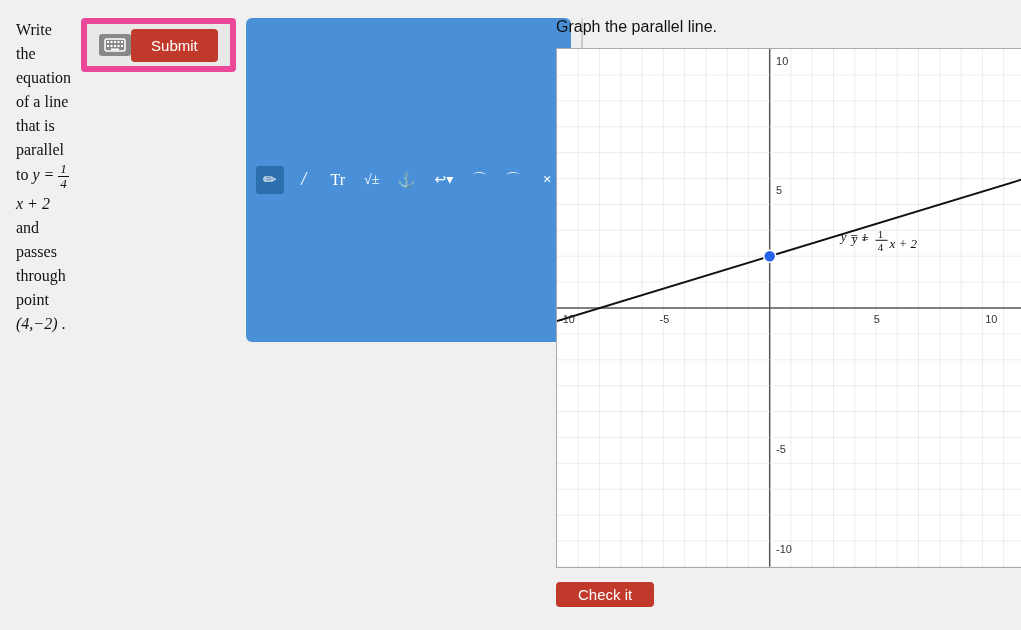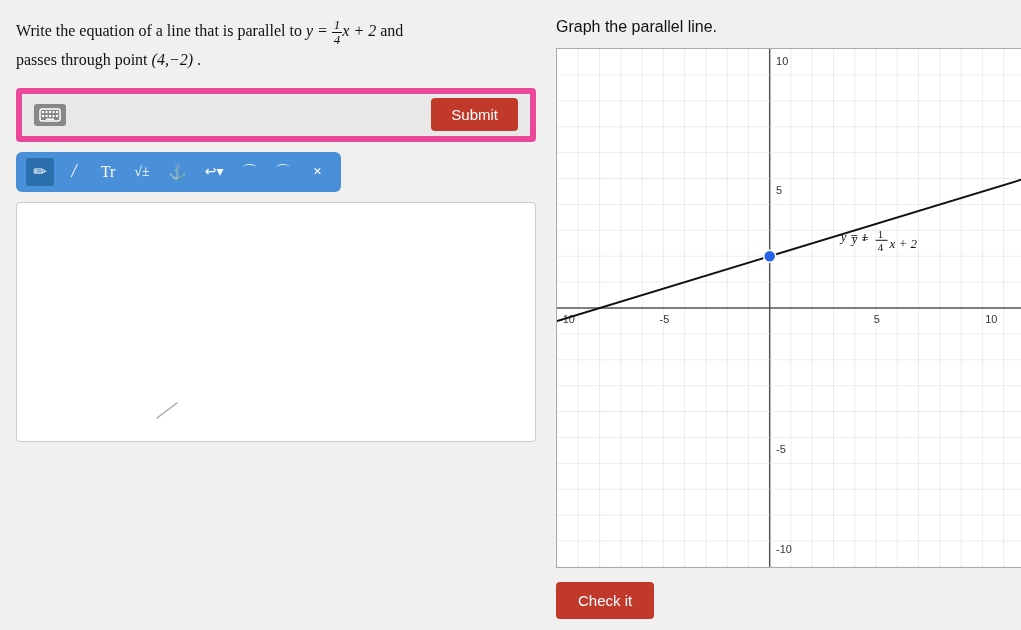--- a/index.html
+++ b/index.html
@@ -14,21 +14,21 @@
       align-items: flex-start;
       padding: 18px 16px;
       gap: 20px;
     }
 
     
     .left-panel {
       width: 520px;
       flex-shrink: 0;
       display: flex;
-      flex-direction: column;
+      flex-direction: row;
       gap: 10px;
     }
 
     .problem-text {
       font-size: 16px;
       line-height: 1.5;
       color: #111;
       margin-bottom: 6px;
     }
 
@@ -131,21 +131,21 @@
     .graph-svg {
       width: 100%;
       height: 100%;
     }
 
     .check-it-button {
       background: #c0392b;
       color: white;
       border: none;
       border-radius: 4px;
-      padding: 10px 22px;
+      padding: 4px 22px;
       font-size: 15px;
       cursor: pointer;
       font-family: Arial, sans-serif;
       align-self: flex-start;
       margin-top: 4px;
     }
 
     .fraction {
       display: inline-flex;
       flex-direction: column;

